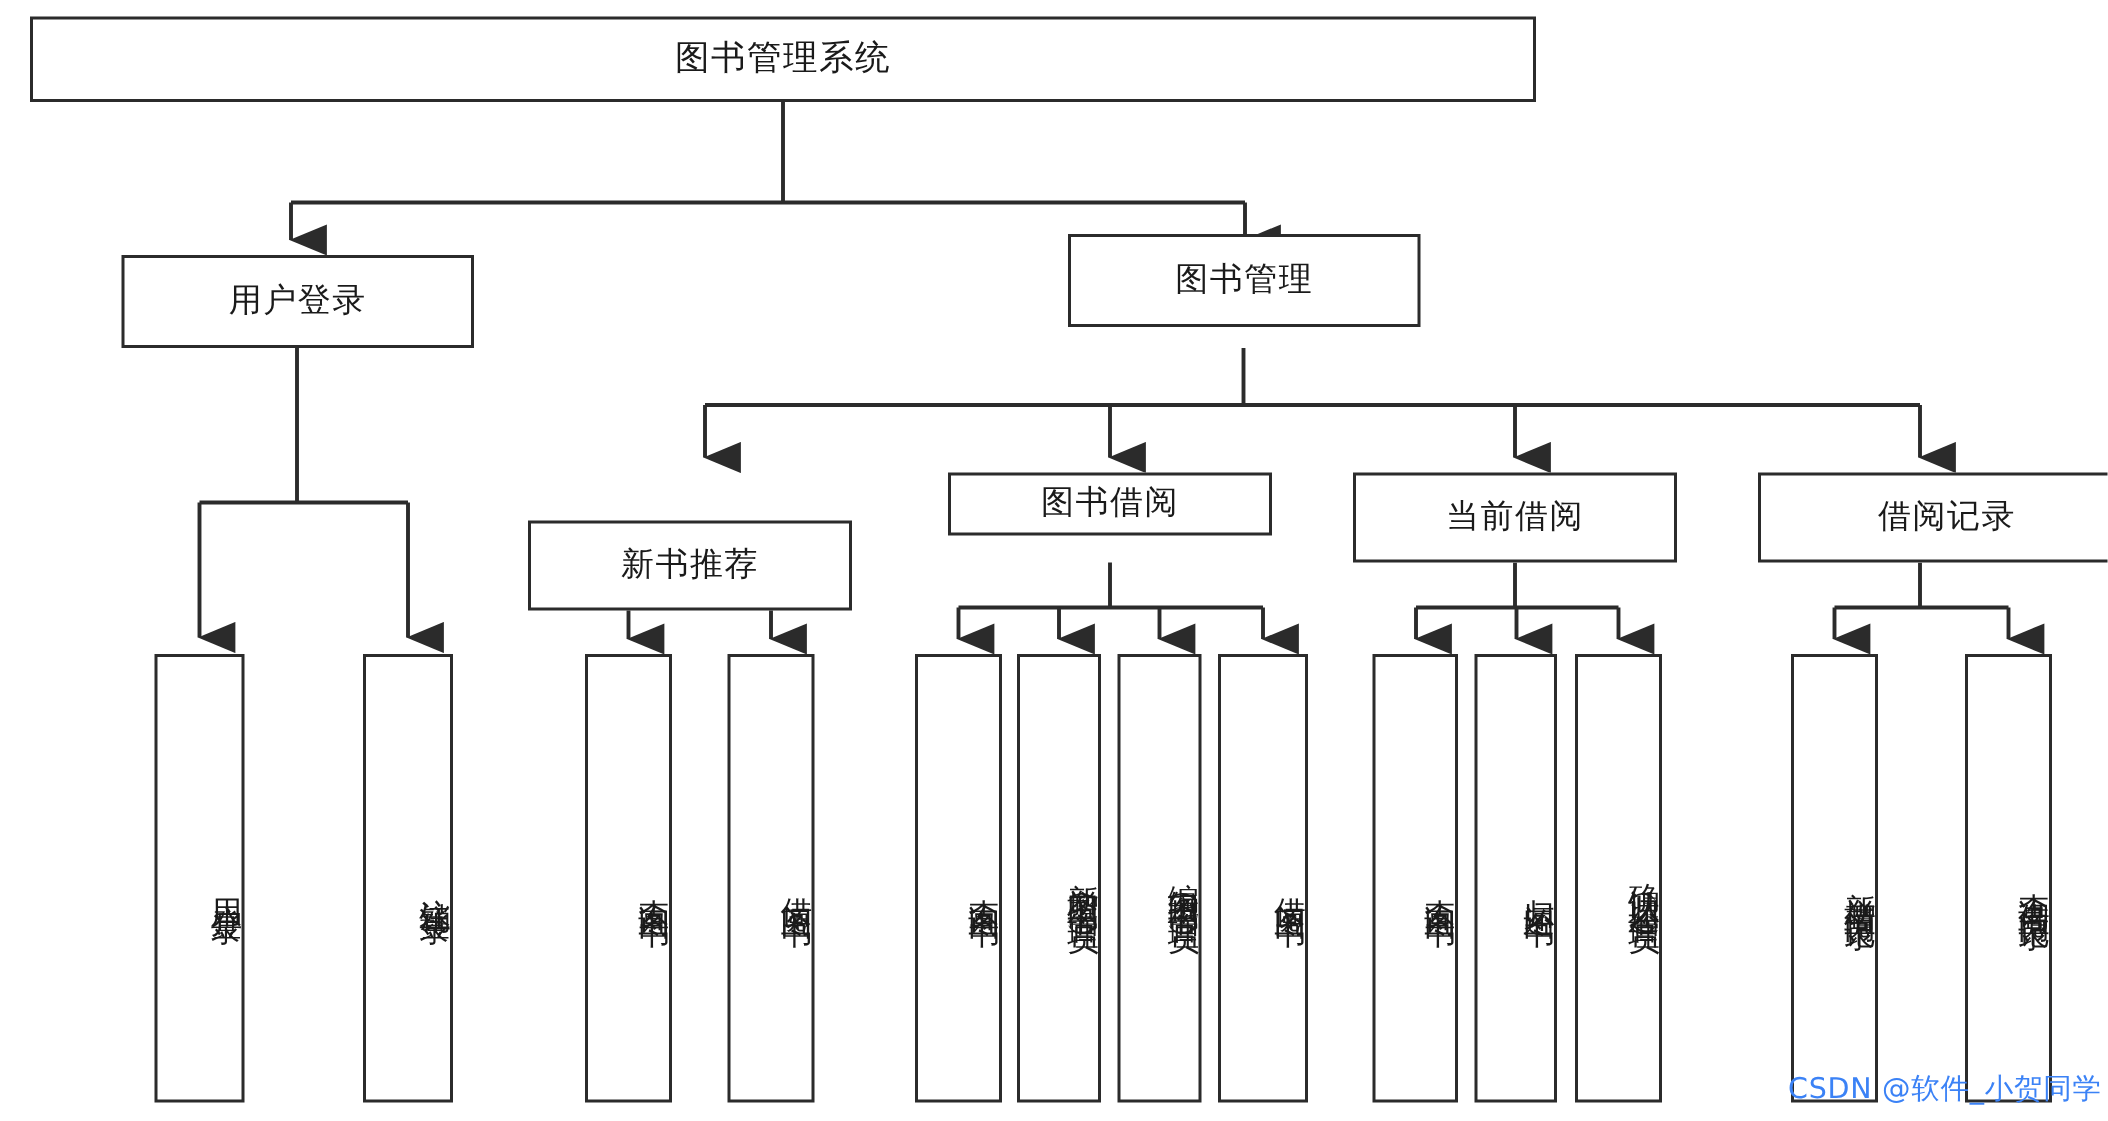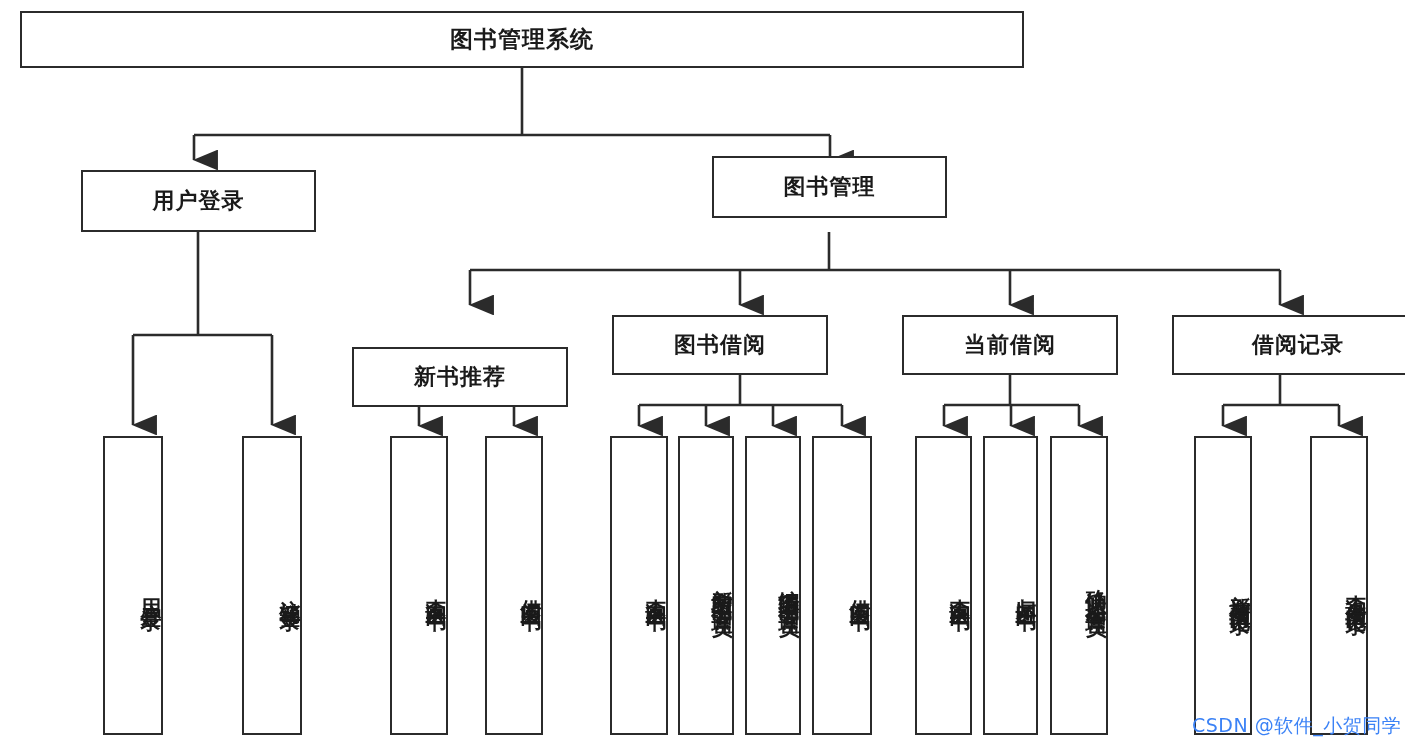--- a/index.html
+++ b/index.html
@@ -32,21 +32,21 @@
   .node.v{ 
     writing-mode:vertical-rl;
     text-orientation:upright;
     font-size:21px;
     letter-spacing:4px;
     line-height:1;
     padding-top:8px;
     align-items:flex-start;
     justify-content:center;
   }
-  .node .lbl{display:block;white-space:pre;font-weight:bold;}
+  .node .lbl{display:block;white-space:pre;}
   .node.v .lbl{white-space:normal;}
 
   #watermark{
     position:absolute;
     left:1192px;top:713px;
     font-size:19px;
     color:#3b82f6;
     letter-spacing:0.5px;
     white-space:nowrap;
     pointer-events:none;
@@ -114,21 +114,21 @@
   <div class="node h" style="left:81px;top:170px;width:235px;height:62px;">
     <span class="lbl">用户登录</span>
   </div>
   <div class="node h" style="left:712px;top:156px;width:235px;height:62px;">
     <span class="lbl">图书管理</span>
   </div>
 
   <div class="node h" style="left:352px;top:315px;width:216px;height:60px;margin-top:32px;">
     <span class="lbl">新书推荐</span>
   </div>
-  <div class="node h" style="left:612px;top:315px;width:216px;height:60px;">
+  <div class="node h" style="left:632px;top:315px;width:216px;height:42px;">
     <span class="lbl">图书借阅</span>
   </div>
   <div class="node h" style="left:902px;top:315px;width:216px;height:60px;">
     <span class="lbl">当前借阅</span>
   </div>
   <div class="node h" style="left:1172px;top:315px;width:252px;height:60px;">
     <span class="lbl">借阅记录</span>
   </div>
 
   <div class="node v" style="left:103px;top:436px;width:60px;height:299px;">

